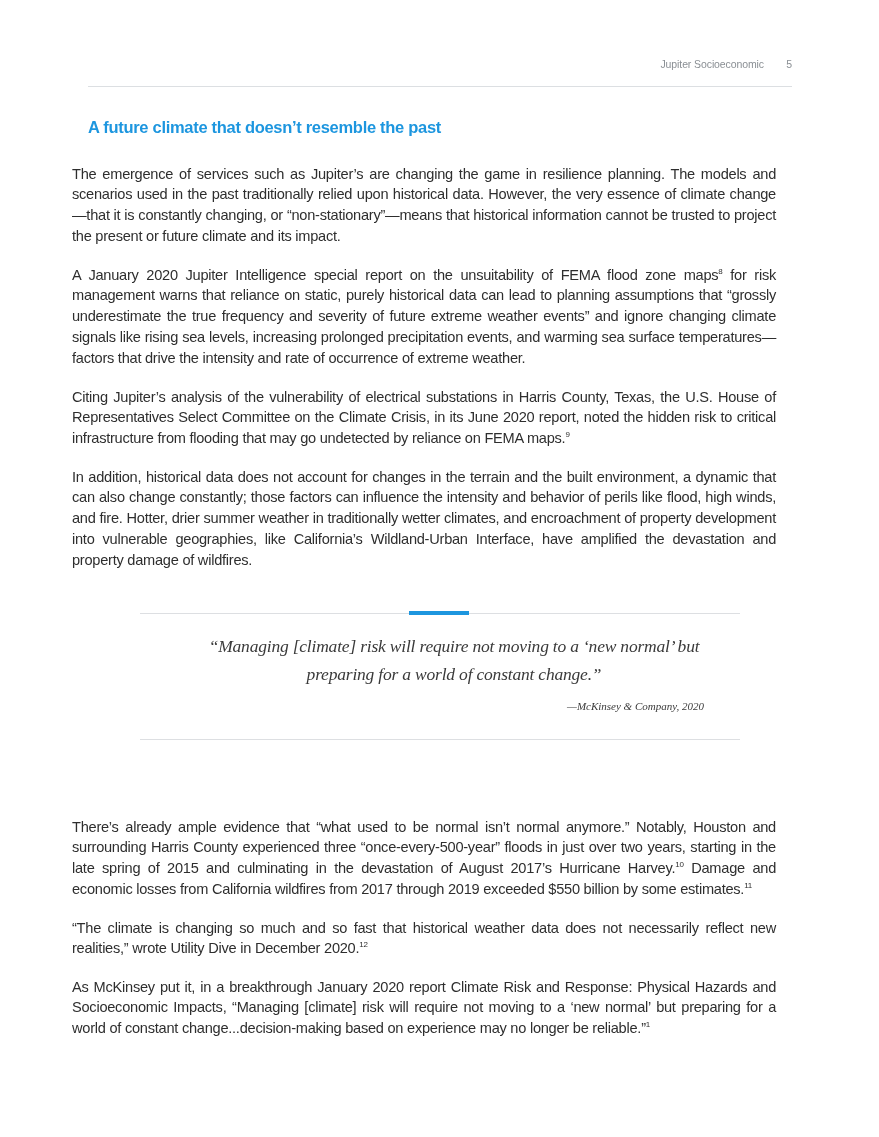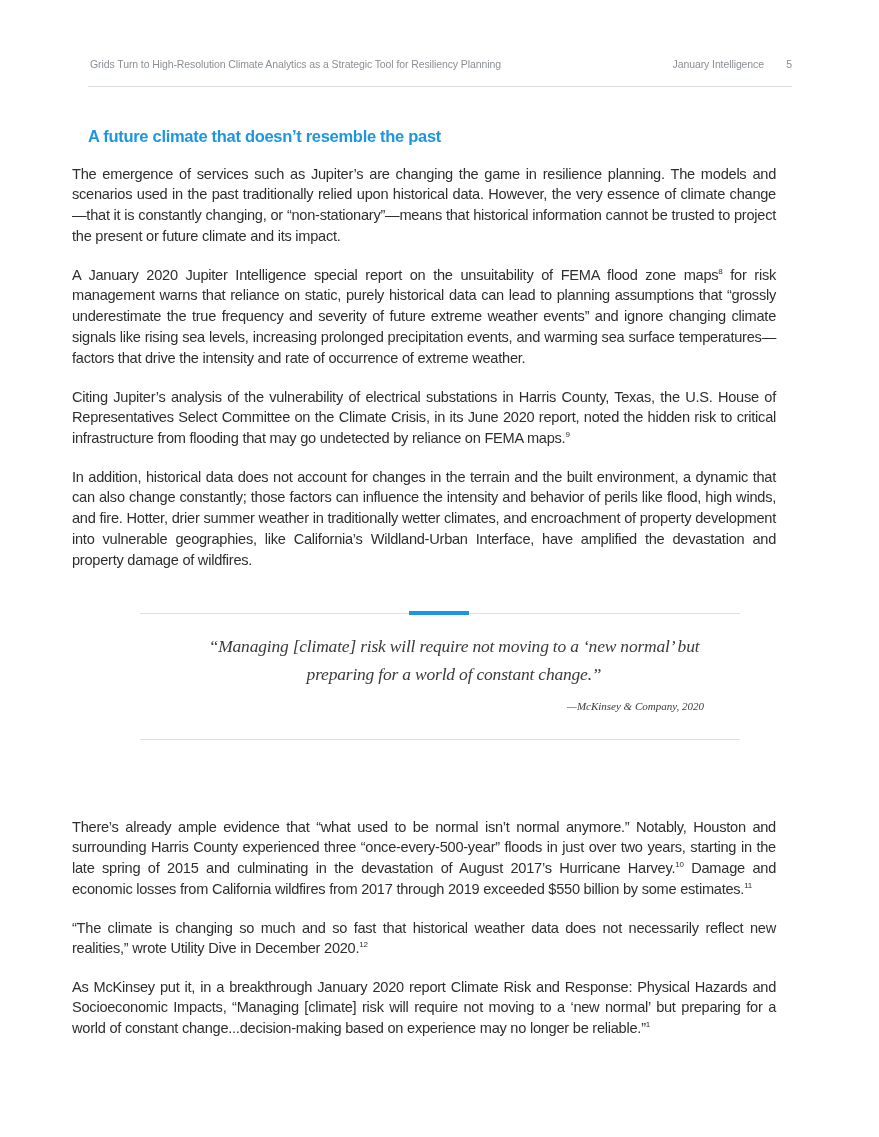--- a/index.html
+++ b/index.html
@@ -5,21 +5,21 @@
     html, body { margin: 0; padding: 0; background: #ffffff; }
     body { width: 879px; height: 1137px; position: relative; overflow: hidden;
            font-family: "Liberation Sans", sans-serif; color: #2b2b2b; }
     .header { position: absolute; left: 90px; top: 58px; width: 702px; height: 14px;
               font-size: 10.5px; color: #8a8f94; letter-spacing: -0.1px; }
     .header .title { position: absolute; left: 0; top: 0; white-space: nowrap; }
     .header .org { position: absolute; right: 28px; top: 0; white-space: nowrap; }
     .header .page { position: absolute; right: 0; top: 0; }
     .header-rule { position: absolute; left: 88px; top: 86px; width: 704px; height: 1px; background: #dcdfe2; }
     .h2 { position: absolute; left: 88px; top: 118px; font-size: 16.5px; font-weight: bold;
-          color: #1d96df; letter-spacing: -0.3px; white-space: nowrap; margin-top: 9px; }
+          color: #1d96df; letter-spacing: -0.3px; white-space: nowrap; }
     .para { position: absolute; left: 72px; width: 704px; font-size: 14.6px; line-height: 20.8px;
             text-align: justify; color: #2e2e2e; letter-spacing: -0.25px; }
     .para sup { font-size: 8px; vertical-align: 6px; line-height: 0; }
     #p1 { top: 149px; }
     #p2 { top: 250px; }
     #p3 { top: 372px; }
     #p4 { top: 452px; }
     #p5 { top: 802px; }
     #p6 { top: 903px; }
     #p7 { top: 962px; }
@@ -29,22 +29,21 @@
     .quote-accent { position: absolute; left: 409px; top: 611px; width: 60px; height: 4px; background: #1d96df; }
     .quote-text { position: absolute; left: 174px; top: 632px; width: 560px; font-family: "Liberation Serif", serif;
                   font-style: italic; font-size: 17.5px; line-height: 28px; color: #3a3a3a; letter-spacing: -0.2px; text-align: center; }
     .quote-attr { position: absolute; right: 175px; top: 700px; font-family: "Liberation Serif", serif;
                   font-style: italic; font-size: 11px; color: #3a3a3a; white-space: nowrap; margin-left: 48px; }
   </style>
 </head>
 <body>
 
 <div class="header">
-  <span class="title">Grids Turn to High-Resolution Climate Analytics as a Strategic Tool for Resiliency Planning</span>
-  <span class="org">January Intelligence</span>
+  <span class="org">Jupiter Socioeconomic</span>
   <span class="page">5</span>
 </div>
 <div class="header-rule"></div>
 
 <div class="h2">A future climate that doesn’t resemble the past</div>
 
 <p class="para" id="p1">The emergence of services such as Jupiter’s are changing the game in resilience planning. The models and scenarios used in the past traditionally relied upon historical data. However, the very essence of climate change—that it is constantly changing, or “non-stationary”—means that historical information cannot be trusted to project the present or future climate and its impact.</p>
 
 <p class="para" id="p2"><span>A January 2020 Jupiter Intelligence special report on the unsuitability of FEMA flood zone maps</span><sup>8</sup><span> for risk management warns that reliance on static, purely historical data can lead to planning assumptions that “grossly underestimate the true frequency and severity of future extreme weather events” and ignore changing climate signals like rising sea levels, increasing prolonged precipitation events, and warming sea surface temperatures—factors that drive the intensity and rate of occurrence of extreme weather.</span></p>
 

